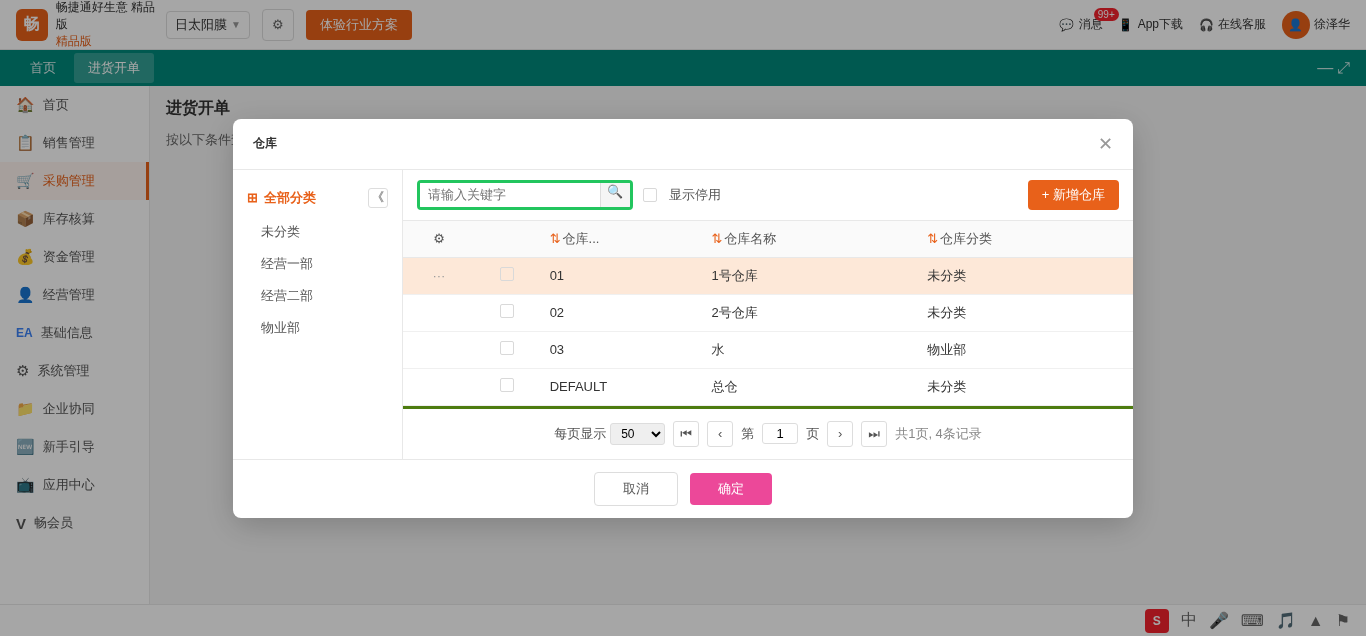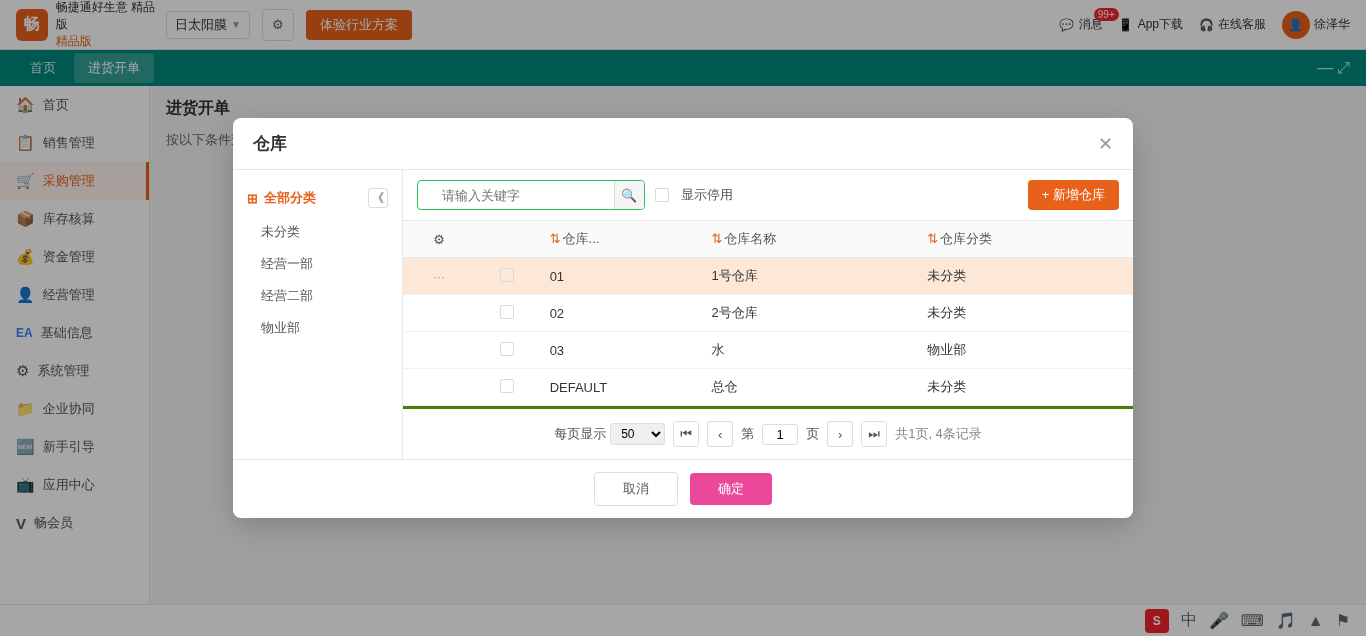--- a/index.html
+++ b/index.html
@@ -129,21 +129,21 @@
       display: flex;
       flex-direction: column;
       box-shadow: 0 8px 32px rgba(0,0,0,0.2);
       overflow: hidden;
     }
     .modal-header {
       display: flex; align-items: center; justify-content: space-between;
       padding: 14px 20px;
       border-bottom: 1px solid #e8e8e8;
     }
-    .modal-title { font-size: 17px; font-weight: bold; color: #333; }
+    .modal-title { font-size: 12px; font-weight: bold; color: #333; }
     .modal-close { cursor: pointer; color: #999; font-size: 18px; }
     .modal-body {
       display: flex;
       flex: 1;
       overflow: hidden;
       min-height: 0;
     }
     
     .cat-panel {
       width: 170px;
@@ -171,24 +171,23 @@
       display: flex;
       flex-direction: column;
       overflow: hidden;
     }
     .table-toolbar {
       display: flex; align-items: center; gap: 10px;
       padding: 10px 14px;
       border-bottom: 1px solid #e8e8e8;
     }
     .search-wrap {
-      display: flex; align-items: center;
-      border: 1px solid #22c55e; border-radius: 4px; overflow: hidden;
+      display: flex; align-items: flex-end;
+      border: 3px solid #22c55e; border-radius: 4px; overflow: hidden;
       height: 30px;
-      padding-left: 16px;
     }
     .search-wrap input {
       border: none; outline: none; padding: 0 8px; font-size: 13px;
       width: 180px; height: 100%;
     }
     .search-wrap .search-icon-btn {
       width: 30px; height: 30px; display: flex; align-items: center; justify-content: center;
       background: #f5f5f5; cursor: pointer; color: #666;
       border-left: 1px solid #ddd;
     }

